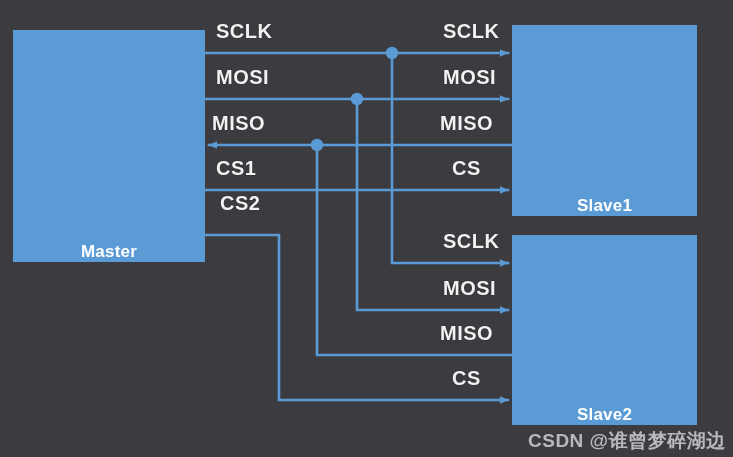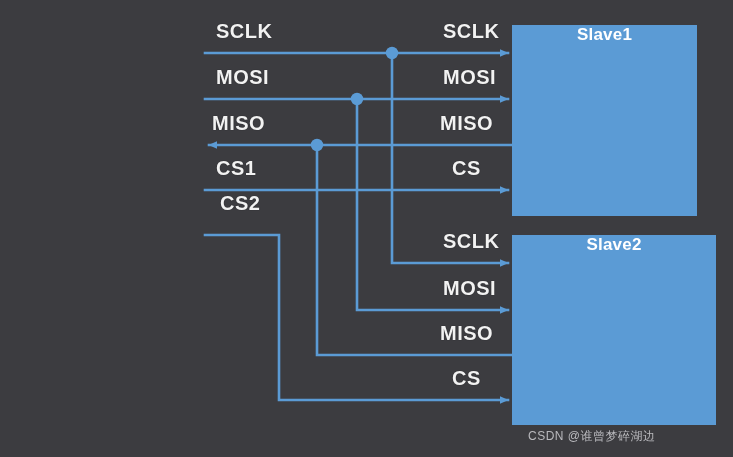--- a/index.html
+++ b/index.html
@@ -12,21 +12,21 @@
     width: 733px;
     height: 457px;
     background: #3c3c40;
     overflow: hidden;
     font-family: "Liberation Sans", sans-serif;
   }
   .block {
     position: absolute;
     background: #5b9bd5;
     display: flex;
-    align-items: flex-start;
+    align-items: flex-end;
     justify-content: center;
     color: #ffffff;
     font-weight: bold;
     font-size: 17px;
     letter-spacing: 0.2px;
   }
   #svg-wires {
     position: absolute;
     left: 0;
     top: 0;
@@ -38,23 +38,24 @@
     color: #f2f2f2;
     font-size: 20px;
     font-weight: bold;
     white-space: nowrap;
     letter-spacing: 0.5px;
     text-shadow: 0 0 1px rgba(0,0,0,0.6);
   }
   .watermark {
     position: absolute;
     color: #b9b9bd;
-    font-size: 12px;
+    font-size: 19px;
     white-space: nowrap;
     letter-spacing: 0.5px;
+    font-weight: bold;
   }
 </style>
 </head>
 <body>
 
 <div id="stage">
 
   <svg id="svg-wires" viewBox="0 0 733 457" xmlns="http://www.w3.org/2000/svg">
     <defs>
       <marker id="arrowR" markerWidth="9" markerHeight="9" refX="8" refY="4.5" orient="auto" markerUnits="userSpaceOnUse">
@@ -84,26 +85,29 @@
       <path d="M205,235 L279,235 L279,400 L508,400" marker-end="url(#arrowR)"></path>
     </g>
 
     <g fill="#5b9bd5">
       <circle cx="392" cy="53" r="6.2"></circle>
       <circle cx="357" cy="99" r="6.2"></circle>
       <circle cx="317" cy="145" r="6.2"></circle>
     </g>
   </svg>
 
+  <div class="block" style="left:13px; top:30px; width:192px; height:232px;">
+    <span>Master</span>
+  </div>
 
   <div class="block" style="left:512px; top:25px; width:185px; height:191px;">
     <span>Slave1</span>
   </div>
 
-  <div class="block" style="left:512px; top:235px; width:204px; height:190px;">
+  <div class="block" style="left:512px; top:235px; width:185px; height:190px;">
     <span>Slave2</span>
   </div>
 
   <div class="wire-label" style="left:216px; top:20px;">SCLK</div>
   <div class="wire-label" style="left:216px; top:66px;">MOSI</div>
   <div class="wire-label" style="left:212px; top:112px;">MISO</div>
   <div class="wire-label" style="left:216px; top:157px;">CS1</div>
   <div class="wire-label" style="left:220px; top:192px;">CS2</div>
 
   <div class="wire-label" style="left:443px; top:20px;">SCLK</div>

